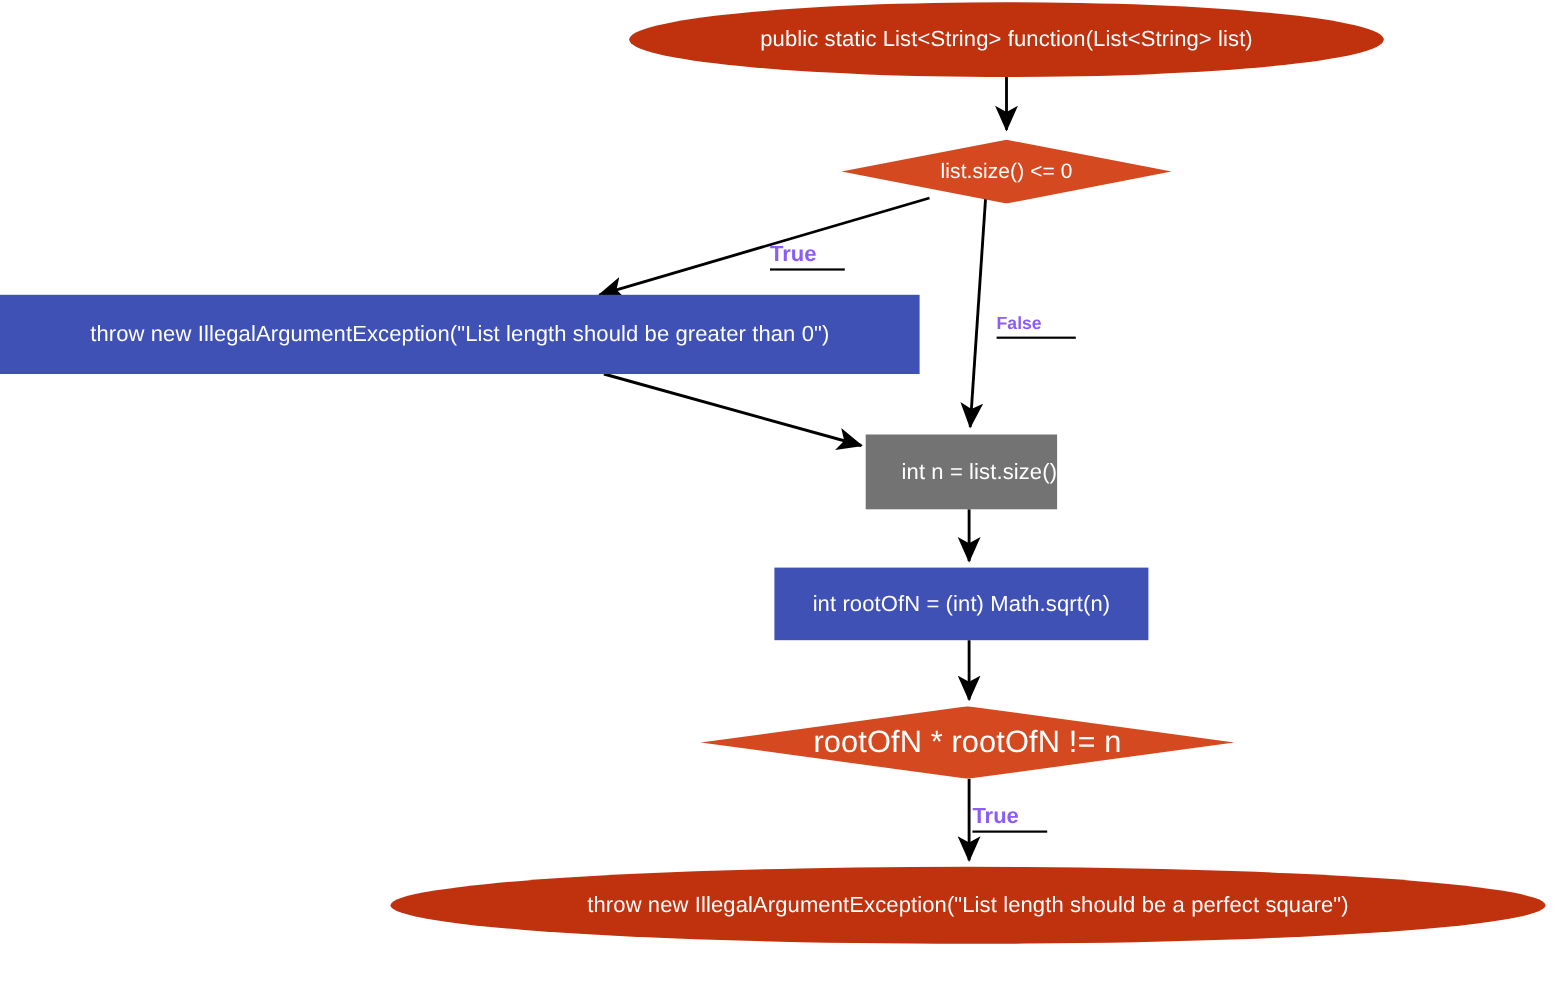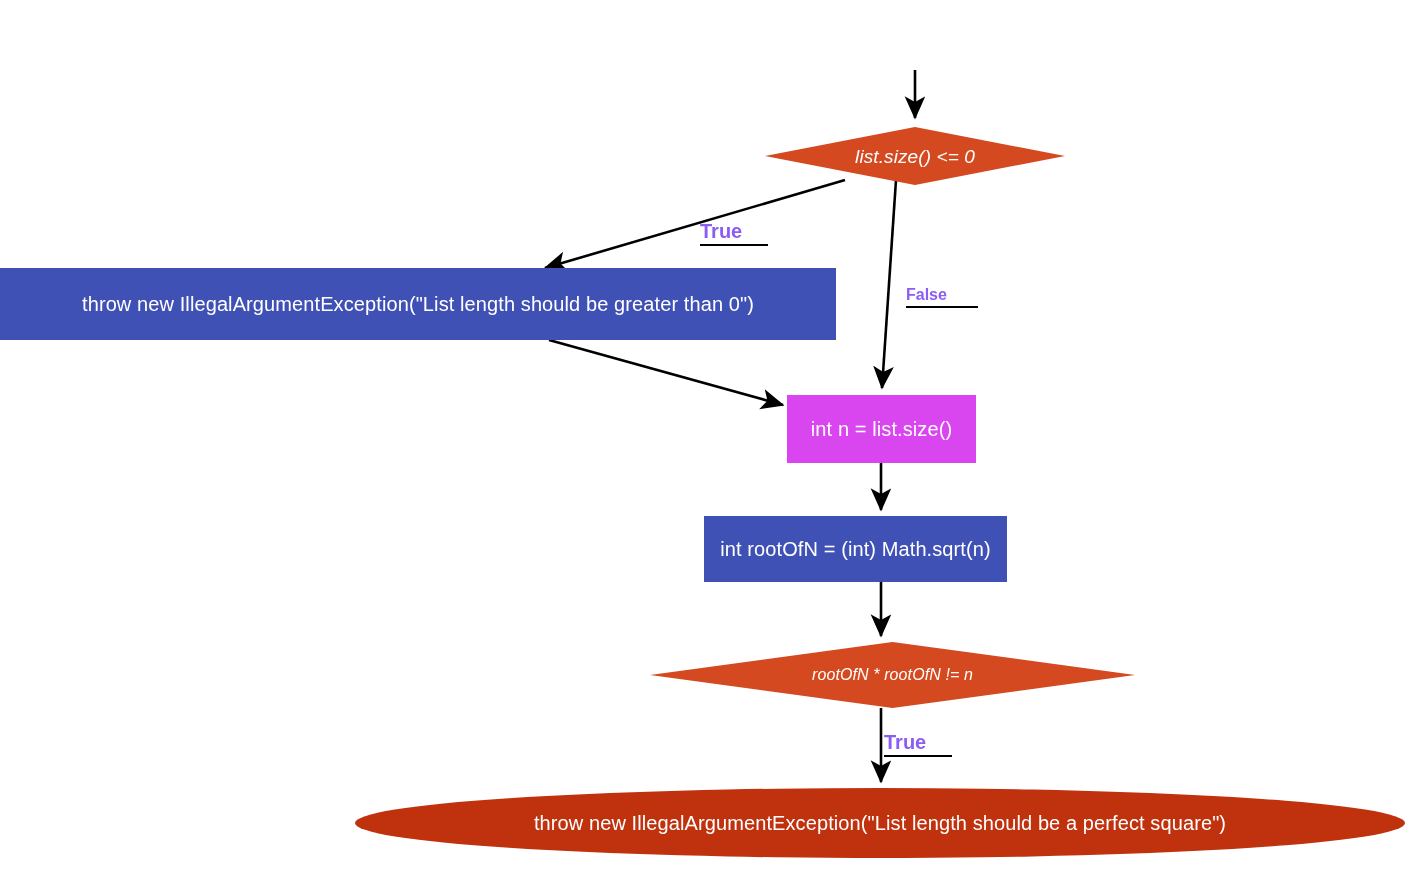--- a/index.html
+++ b/index.html
@@ -50,21 +50,20 @@
     background: transparent !important;
   }
   .node.decision .diamond-shape {
     position: absolute;
     left: 0; top: 0;
     width: 100%; height: 100%;
   }
   .node.decision .node-label {
     position: relative;
     z-index: 2;
-    font-style: italic;
   }
   .edge-label {
     position: absolute;
     font-weight: bold;
     color: #8b5cf6;
     white-space: nowrap;
     line-height: 1;
   }
   .edge-label .rule {
     display: block;
@@ -107,41 +106,44 @@
 
     <g>
       <line x1="881" y1="582" x2="881" y2="636" stroke="#000000" stroke-width="2.6" marker-end="url(#arrowhead)"></line>
     </g>
 
     <g>
       <line x1="881" y1="708" x2="881" y2="782" stroke="#000000" stroke-width="2.6" marker-end="url(#arrowhead)"></line>
     </g>
   </svg>
 
+  <div class="node terminator" style="left:572px; top:2px; width:686px; height:68px; background:#c0310e; font-size:20px;">
+    <span class="node-label">public static List&lt;String&gt; function(List&lt;String&gt; list)</span>
+  </div>
 
   <div class="node decision" style="left:765px; top:127px; width:300px; height:58px; font-size:19px;">
     <svg class="diamond-shape" viewBox="0 0 100 100" preserveAspectRatio="none" xmlns="http://www.w3.org/2000/svg">
       <polygon points="50,0 100,50 50,100 0,50" fill="#d4491f"></polygon>
     </svg>
     <span class="node-label">list.size() &lt;= 0</span>
   </div>
 
   <div class="node process" style="left:0px; top:268px; width:836px; height:72px; background:#4051b5; font-size:20px;">
     <span class="node-label">throw new IllegalArgumentException("List length should be greater than 0")</span>
   </div>
 
-  <div class="node process" style="left:787px; top:395px; width:189px; height:68px; background:#d946ef; font-size:20px;">
+  <div class="node process" style="left:787px; top:395px; width:174px; height:68px; background:#737373; font-size:20px;justify-content:flex-end;">
     <span class="node-label">int n = list.size()</span>
   </div>
 
-  <div class="node process" style="left:704px; top:516px; width:303px; height:66px; background:#4051b5; font-size:20px;">
+  <div class="node process" style="left:704px; top:516px; width:340px; height:66px; background:#4051b5; font-size:20px;">
     <span class="node-label">int rootOfN = (int) Math.sqrt(n)</span>
   </div>
 
-  <div class="node decision" style="left:650px; top:642px; width:485px; height:66px; font-size:16px;">
+  <div class="node decision" style="left:637px; top:642px; width:485px; height:66px; font-size:28px;">
     <svg class="diamond-shape" viewBox="0 0 100 100" preserveAspectRatio="none" xmlns="http://www.w3.org/2000/svg">
       <polygon points="50,0 100,50 50,100 0,50" fill="#d4491f"></polygon>
     </svg>
     <span class="node-label">rootOfN * rootOfN  != n</span>
   </div>
 
   <div class="node terminator" style="left:355px; top:788px; width:1050px; height:70px; background:#c0310e; font-size:20px;">
     <span class="node-label">throw new IllegalArgumentException("List length should be a perfect square")</span>
   </div>
 

